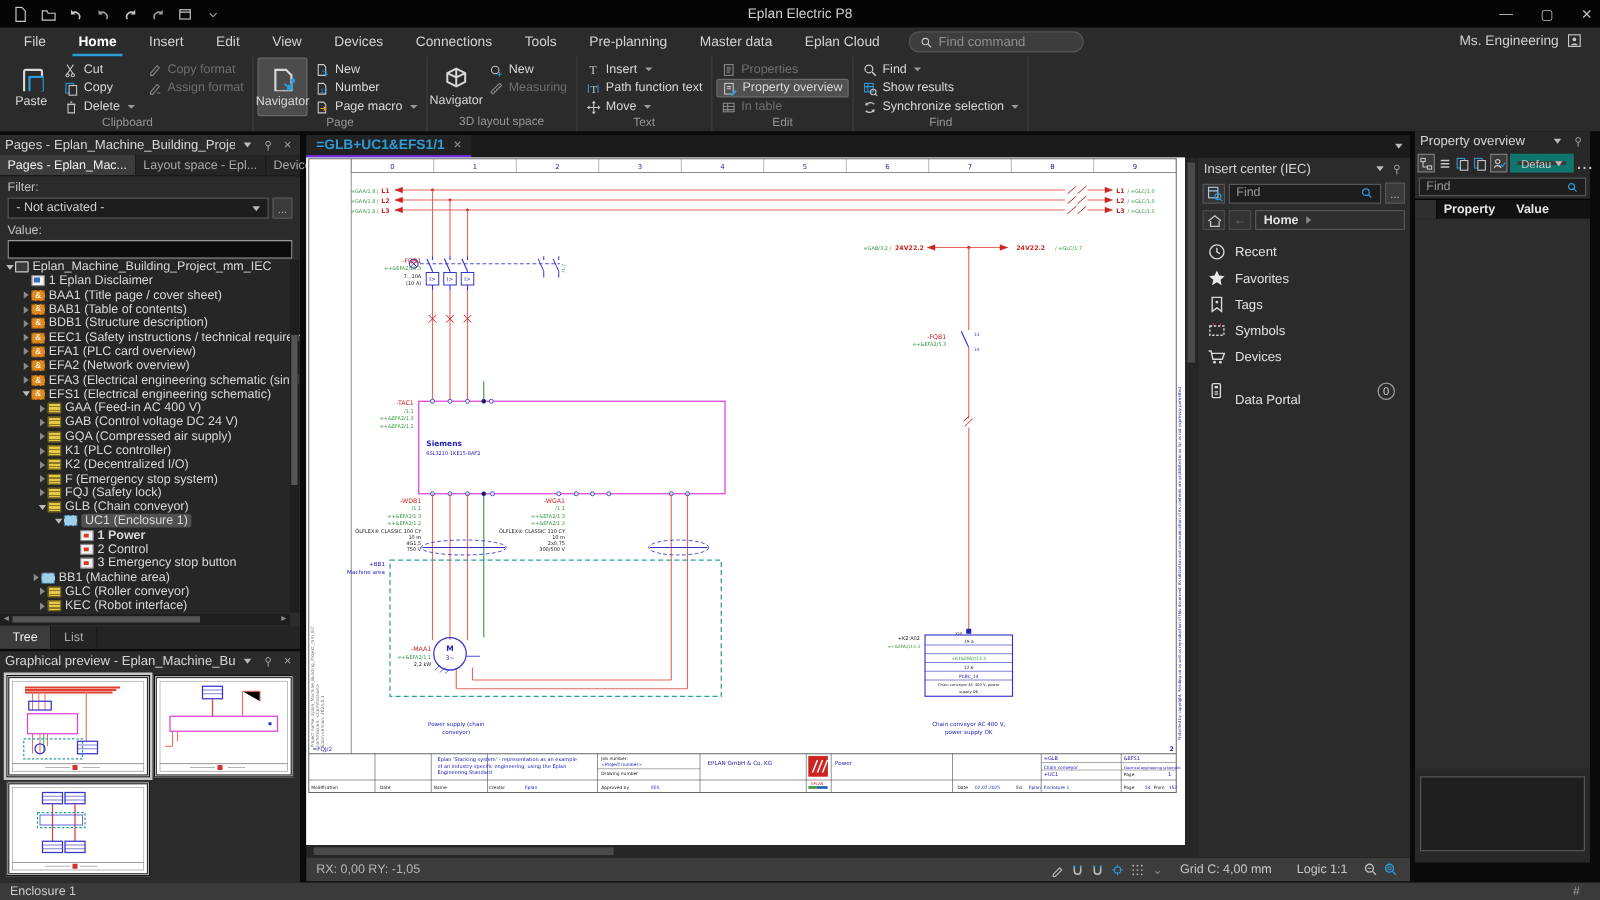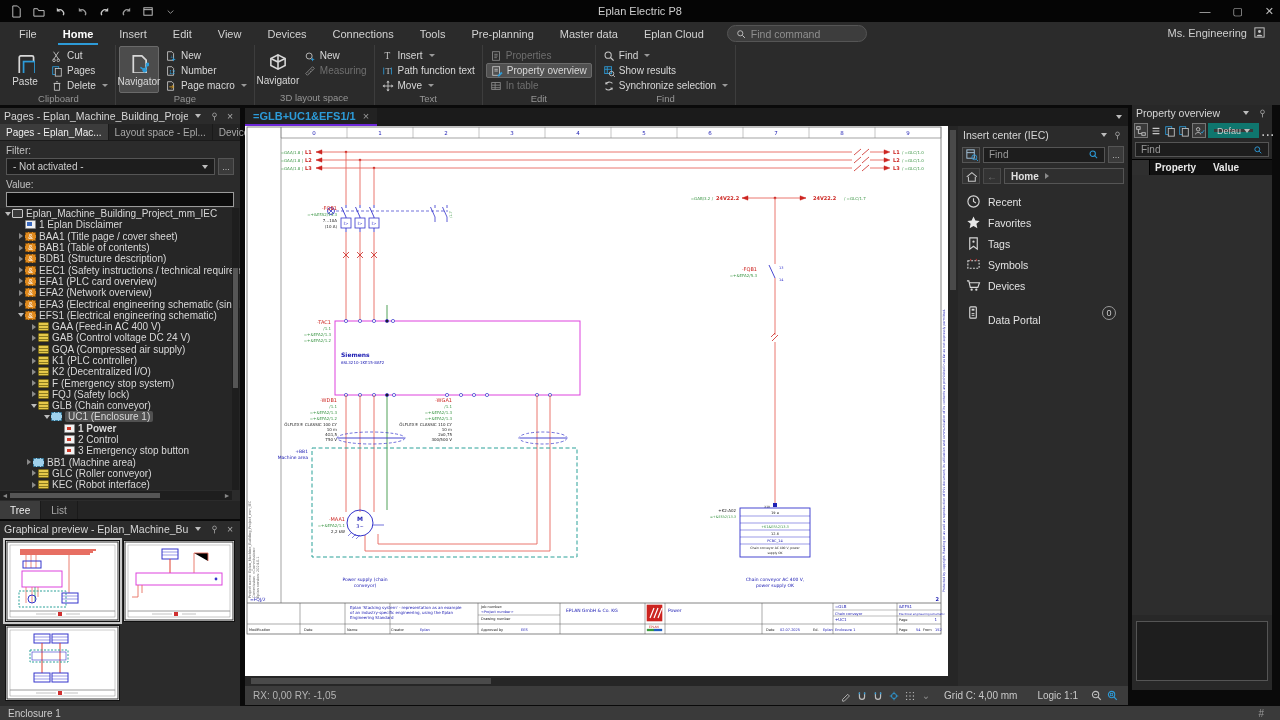--- a/index.html
+++ b/index.html
@@ -262,31 +262,50 @@
                 </span>
                 <span>Cut</span>
               </div>
               <div class="rsmall">
                 <span class="ricon">
                   <svg width="12" height="12" viewBox="0 0 14 14">
                     <rect x="2" y="2" width="7" height="9" fill="none" stroke="#2d9bd8"></rect>
                     <rect x="5" y="4" width="7" height="9" fill="#2b2b2b" stroke="#c8c8c8"></rect>
                   </svg>
                 </span>
-                <span>Pages</span>
+                <span>Copy</span>
               </div>
               <div class="rsmall">
                 <span class="ricon">
                   <svg width="12" height="12" viewBox="0 0 14 14">
                     <path d="M4 4h6v8H4z" fill="none" stroke="#c8c8c8"></path>
                     <path d="M3 4h8M6 2h2" stroke="#c8c8c8"></path>
                   </svg>
                 </span>
                 <span>Delete</span>
                 <span class="caret"></span>
+              </div>
+            </div>
+            <div class="rcol">
+              <div class="rsmall disabled">
+                <span class="ricon">
+                  <svg width="12" height="12" viewBox="0 0 14 14">
+                    <path d="M3 10l6-7 2 2-6 7H3z" fill="none" stroke="#8a8a8a"></path>
+                  </svg>
+                </span>
+                <span>Copy format</span>
+              </div>
+              <div class="rsmall disabled">
+                <span class="ricon">
+                  <svg width="12" height="12" viewBox="0 0 14 14">
+                    <path d="M3 10l6-7 2 2-6 7H3z" fill="none" stroke="#8a8a8a"></path>
+                    <path d="M9 11h3" stroke="#8a8a8a"></path>
+                  </svg>
+                </span>
+                <span>Assign format</span>
               </div>
             </div>
           </div>
           <div class="rgroup-label">Clipboard</div>
         </div>
         <div class="rgroup">
           <div class="rgroup-content">
             <div class="rbig active">
               <span class="ricon">
                 <svg width="20" height="20" viewBox="0 0 14 14">

